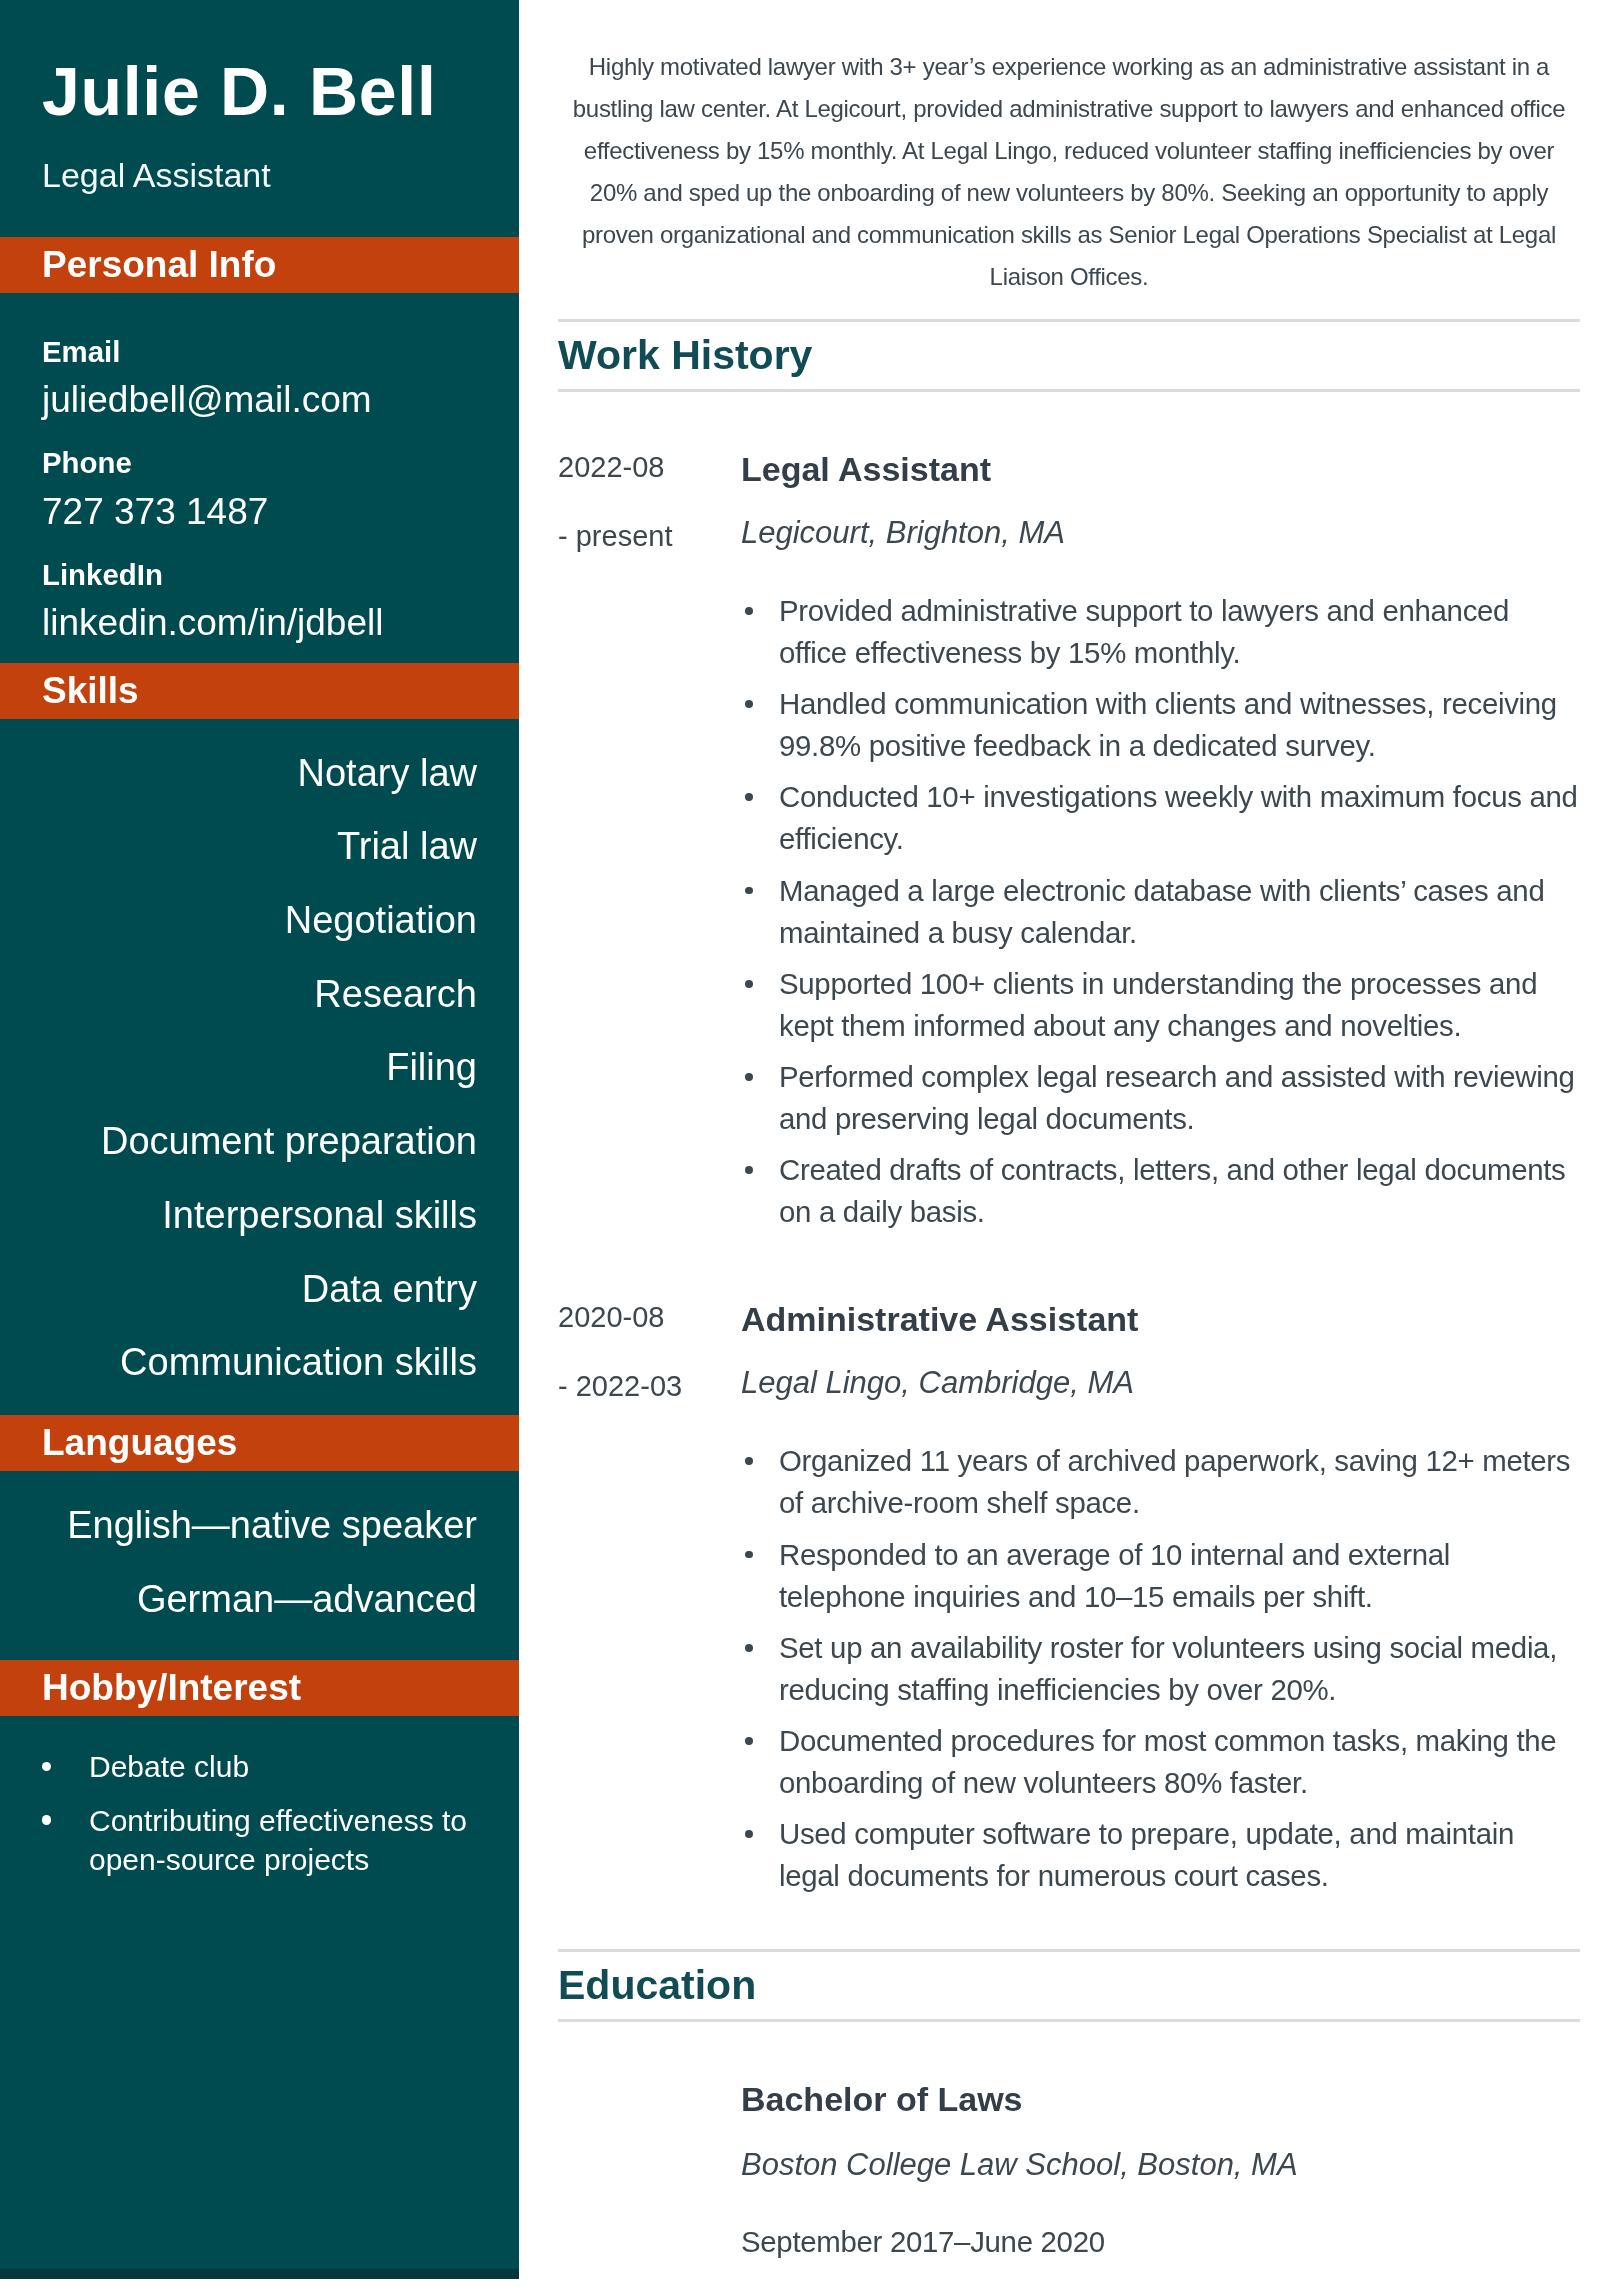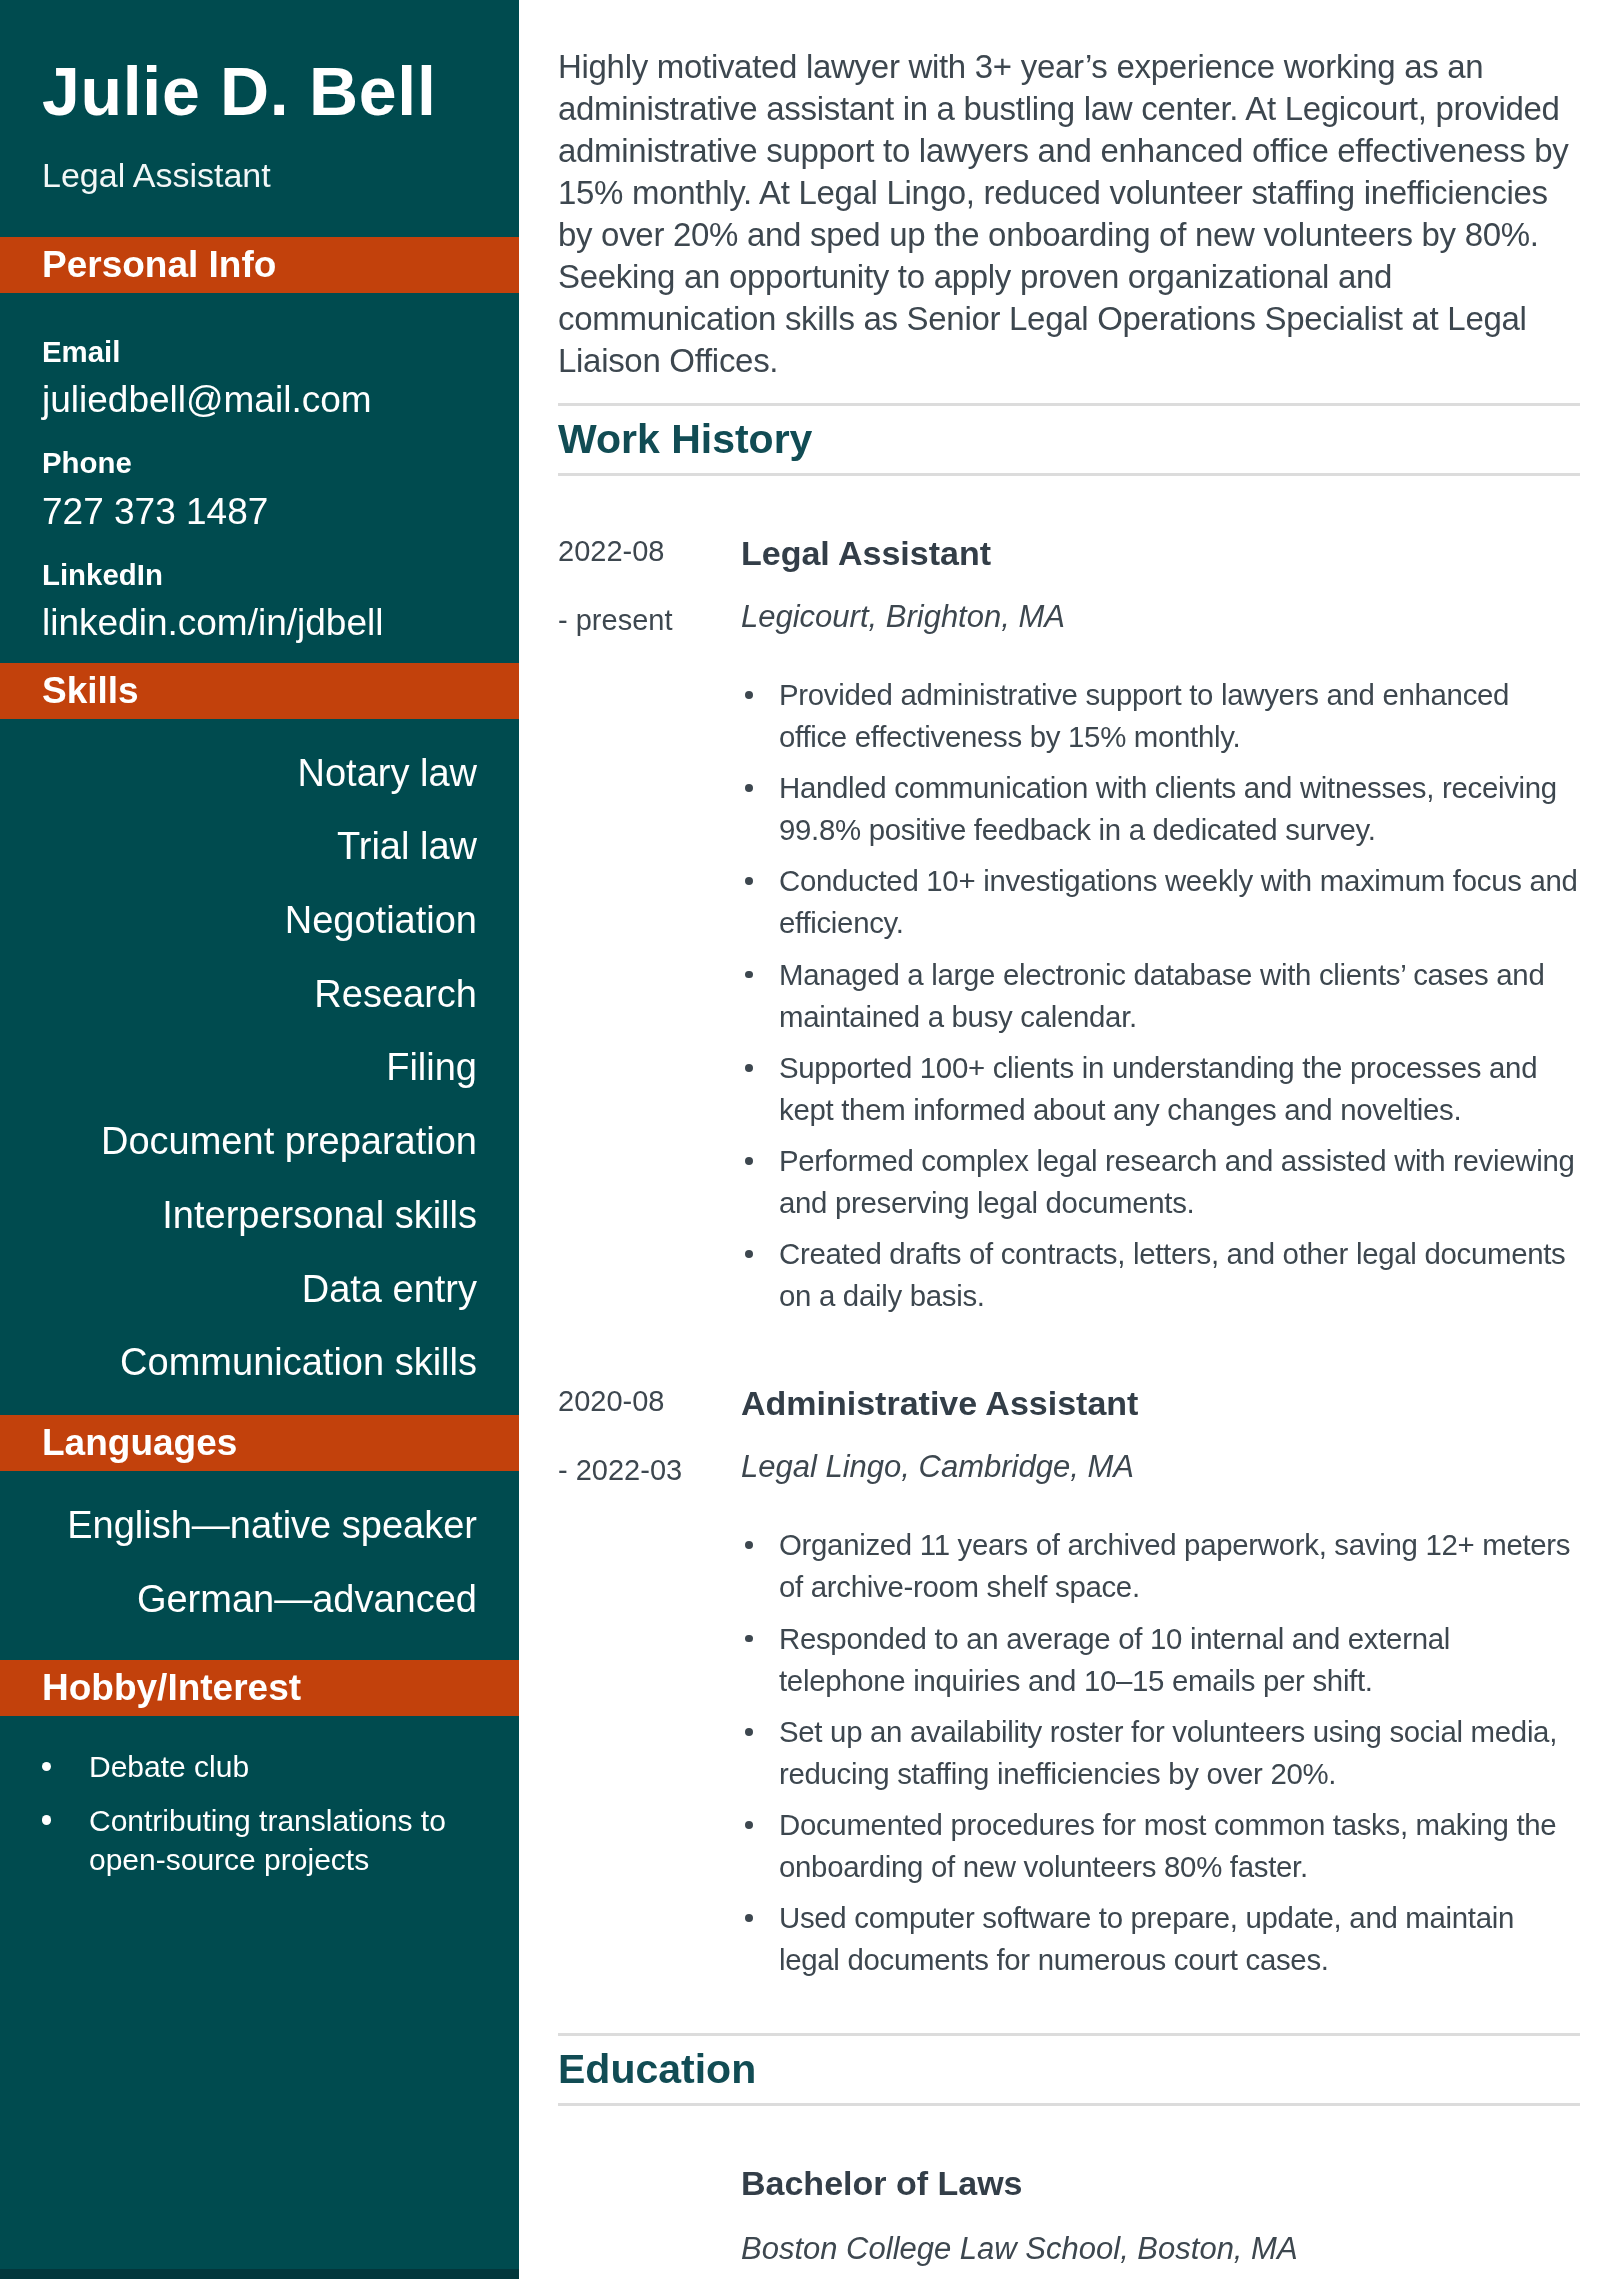--- a/index.html
+++ b/index.html
@@ -67,22 +67,23 @@
     height:10.5px; background:#03373C;
   }
 
   
   .main {
     position:absolute; left:519px; top:0; right:0; bottom:0;
     padding:46px 42px 0 39px;
     color:#3D474F;
   }
   .summary {
-    font-size:33px; line-height:42px; letter-spacing:-0.3px;
+    font-size:24px; line-height:42px; letter-spacing:-0.3px;
     color:#3D474F;
+    text-align:center;
   }
 
   .sec-head {
     margin-top:21px;
     border-top:3.3px solid #DCDCDC;
     border-bottom:3.3px solid #DCDCDC;
     padding:13px 0;
   }
   .sec-head h2 {
     font-size:41px; font-weight:700; color:#114C54; line-height:1.0;
@@ -163,21 +164,21 @@
 
       <div class="band lang-band">Languages</div>
       <ul class="side-list">
         <li>English—native speaker</li>
         <li>German—advanced</li>
       </ul>
 
       <div class="band hobby-band">Hobby/Interest</div>
       <ul class="hobby-list">
         <li>Debate club</li>
-        <li>Contributing translations to open-source projects</li>
+        <li>Contributing effectiveness to open-source projects</li>
       </ul>
 
     </div>
     <div class="sidebar-bottom-strip"></div>
   </aside>
 
   <main class="main">
 
     <p class="summary">Highly motivated lawyer with 3+ year’s experience working as an administrative assistant in a bustling law center. At Legicourt, provided administrative support to lawyers and enhanced office effectiveness by 15% monthly. At Legal Lingo, reduced volunteer staffing inefficiencies by over 20% and sped up the onboarding of new volunteers by 80%. Seeking an opportunity to apply proven organizational and communication skills as Senior Legal Operations Specialist at Legal Liaison Offices.</p>
 

